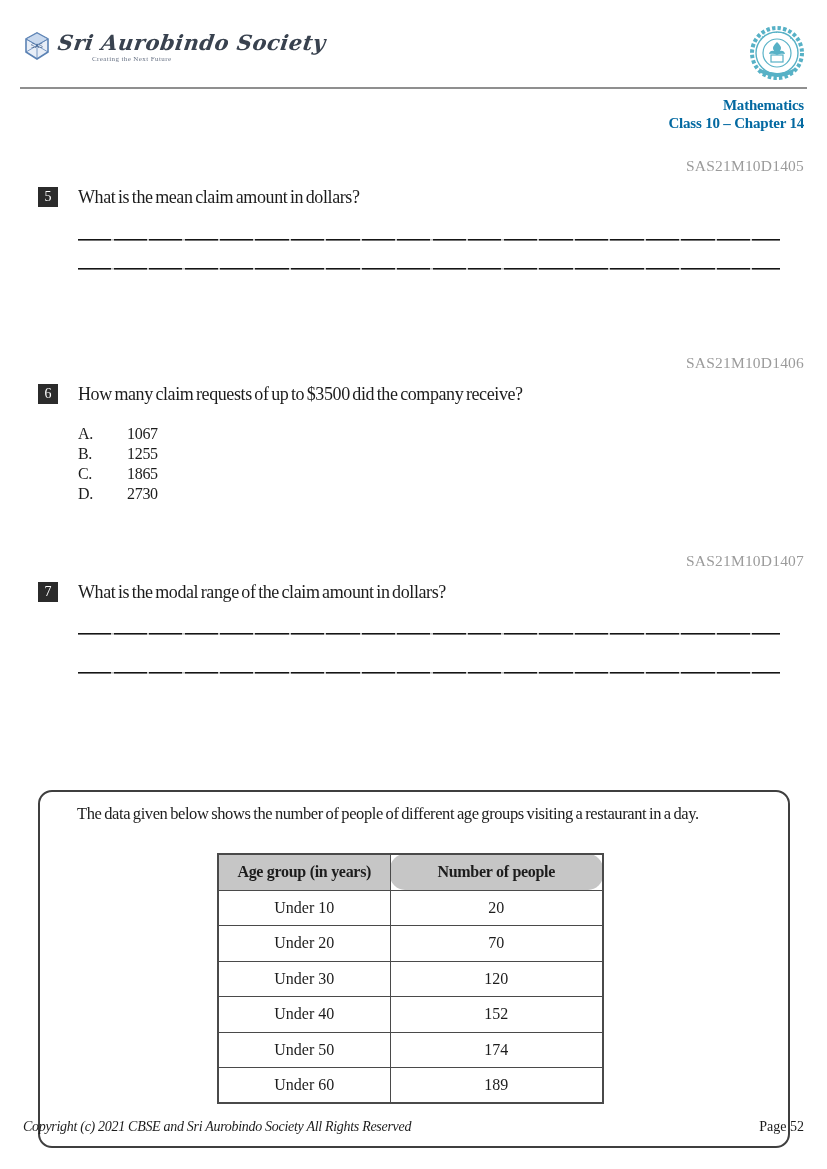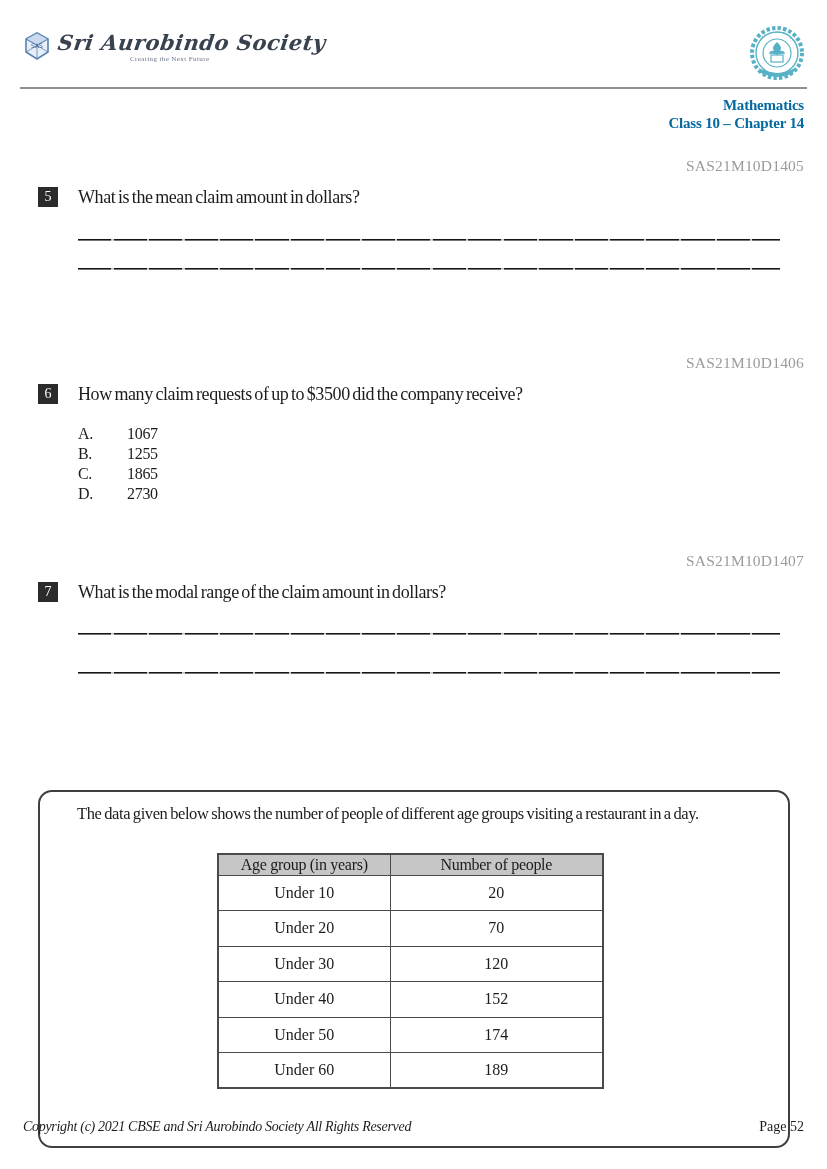--- a/index.html
+++ b/index.html
@@ -19,21 +19,21 @@
   .logo-script { display:flex; flex-direction:column; }
   .logo-script .name {
     font-family:"DejaVu Serif", serif;
     font-style:italic; font-weight:bold;
     font-size:21px; line-height:22px;
     color:#39424f; transform:skewX(-8deg);
     letter-spacing:0.5px;
   }
   .logo-script .tagline {
     font-size:7px; color:#6a7486; letter-spacing:0.4px;
-    margin-left:72px; margin-top:1px;
+    margin-left:34px; margin-top:1px;
   }
   .seal { position:absolute; right:22px; top:24px; }
   .header-rule {
     position:absolute; left:20px; right:20px; top:87px;
     border-top:2.5px solid #8f8f8f;
   }
   .doc-title {
     position:absolute; left:23px; top:97px;
     font-size:15px; font-weight:bold; color:#8e8e8e;
     letter-spacing:-0.2px;
@@ -80,24 +80,24 @@
   table.freq {
     position:absolute; left:177px; top:61px;
     border-collapse:collapse;
     font-size:16px; color:#1c1c1c;
   }
   table.freq th, table.freq td {
     border:1px solid #4a4a4a; text-align:center;
   }
   table.freq { border:2px solid #4a4a4a; }
   table.freq th {
-    width:172px; height:21px; background:#c6c6c6;
-    font-weight:normal; letter-spacing:-0.3px; font-size:16px;
-  }
-  table.freq th + th { width:213px; }
+    width:172px; height:36px; background:#c6c6c6;
+    font-weight:bold; letter-spacing:-0.3px; font-size:16px;
+  }
+  table.freq th + th { width:213px;border-radius:15px; }
   table.freq td { height:35.5px; font-size:16px;margin-top:35px; }
 
   
   .footer-copy {
     position:absolute; left:23px; top:1119px;
     font-style:italic; font-size:14px; color:#1c1c1c; letter-spacing:-0.3px;
   }
   .page-num {
     position:absolute; right:23px; top:1119px;
     font-size:14px; color:#1c1c1c;

